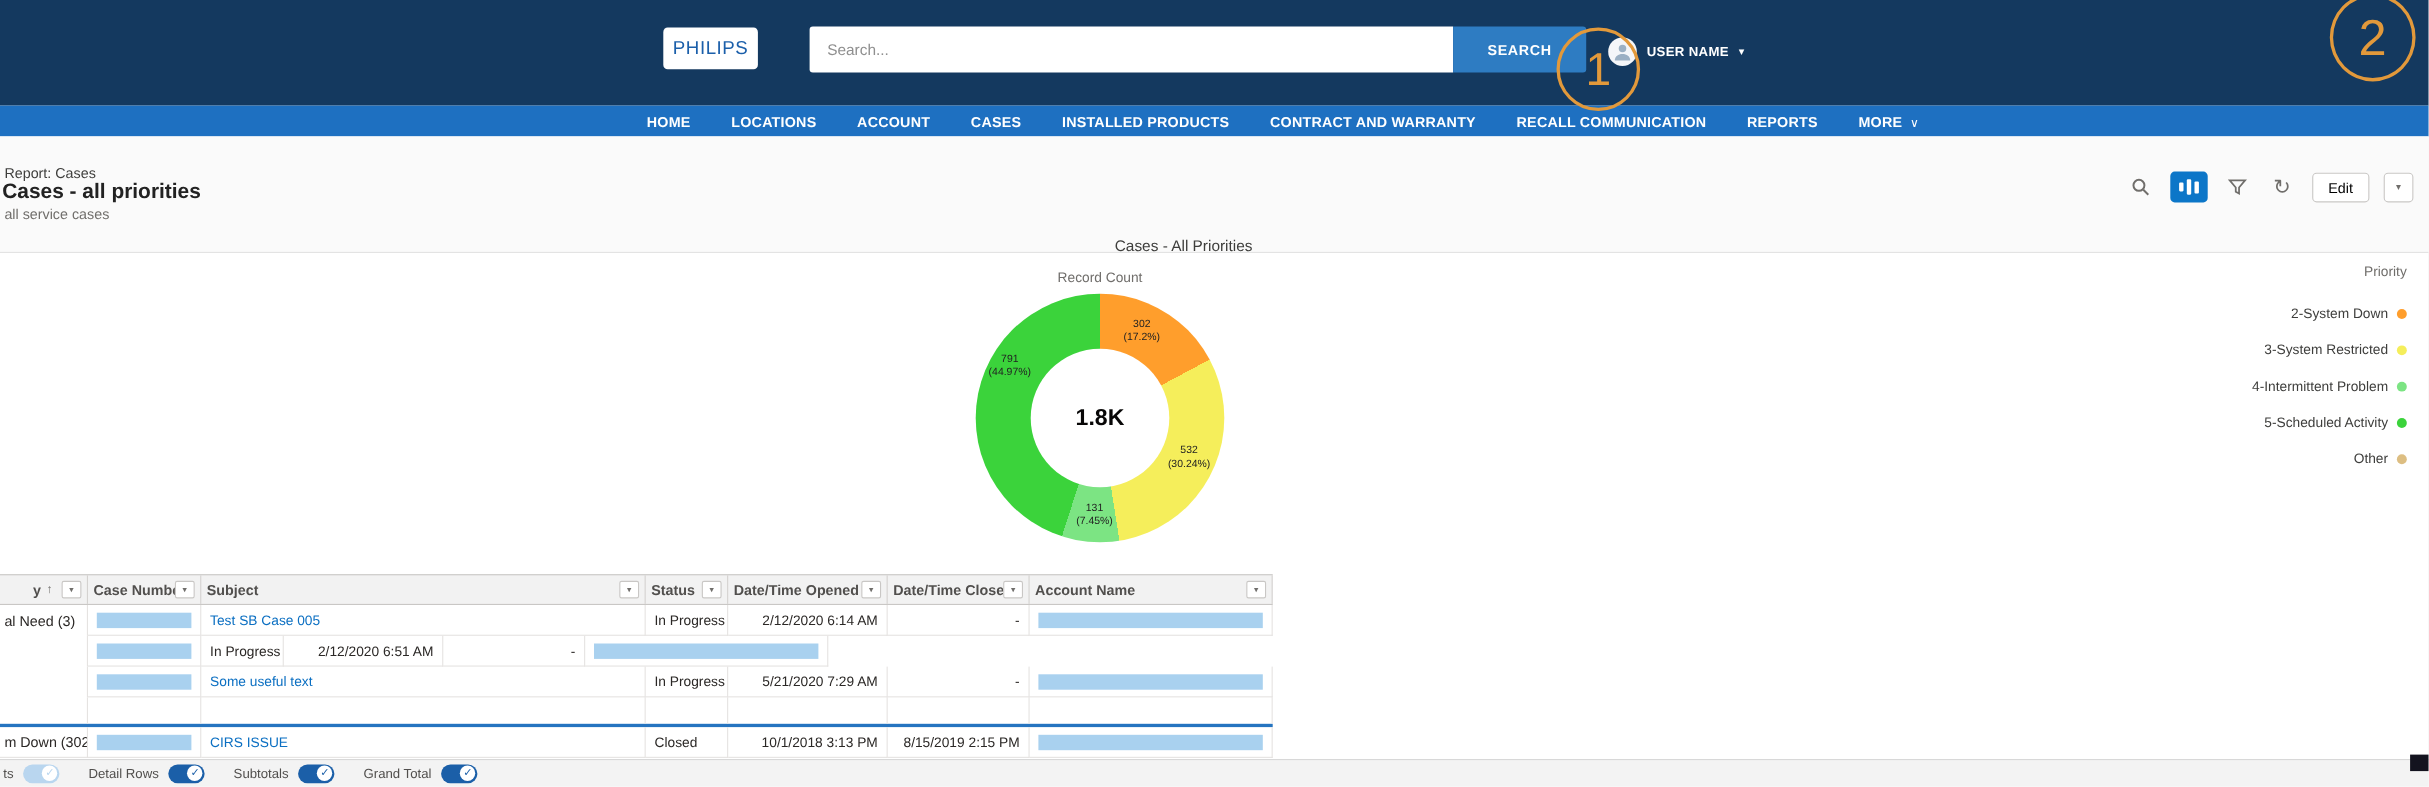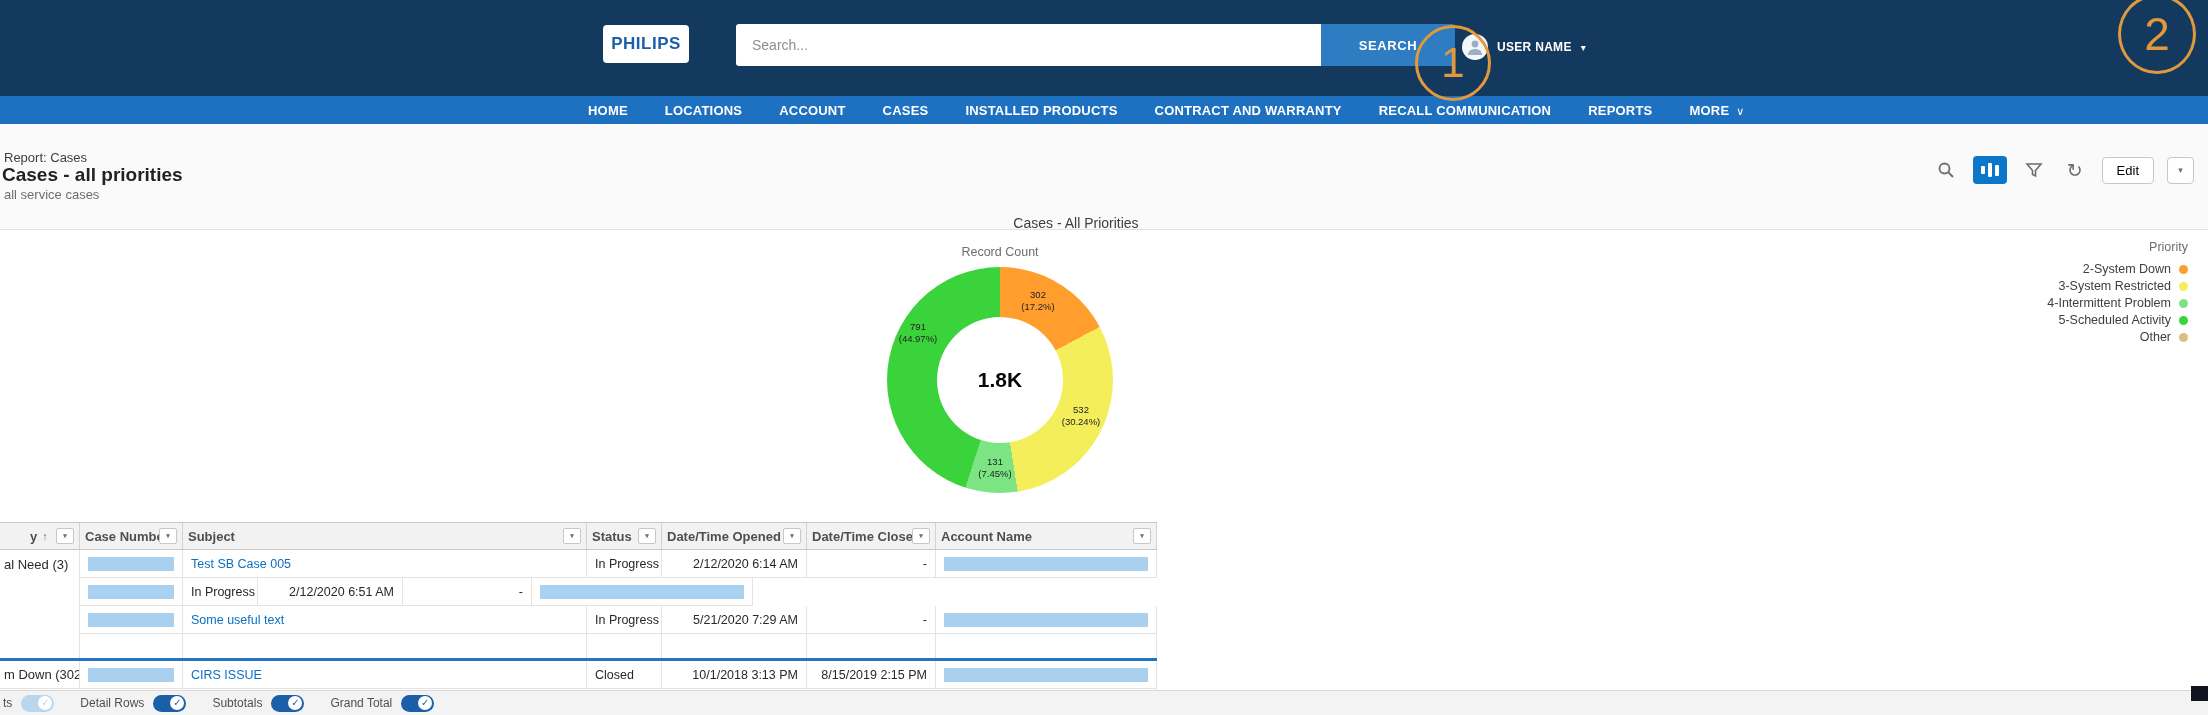--- a/index.html
+++ b/index.html
@@ -4,26 +4,26 @@
 <style>
   * { margin:0; padding:0; box-sizing:border-box; }
   body { background:#e8e8e8; }
   .page { position:relative; width:2208px; height:715px; background:#fff;
           font-family:"Liberation Sans", sans-serif; overflow:hidden; }
 
   
   .topbar { position:absolute; left:0; top:0; width:2208px; height:96px; background:#14395f; }
   .logo { position:absolute; left:603px; top:25px; width:86px; height:38px; background:#fff;
           border-radius:4px; display:flex; align-items:center; justify-content:center; }
-  .logo span { color:#1b5faa; font-weight:bold; font-size:17px; letter-spacing:.5px; }
+  .logo span { color:#1b5faa; font-weight:normal; font-size:17px; letter-spacing:.5px; }
   .search-input { position:absolute; left:736px; top:24px; width:585px; height:42px; border:none;
           border-radius:3px 0 0 3px; padding:0 16px; font-size:14px; color:#333;
           font-family:"Liberation Sans", sans-serif; outline:none; }
   .search-input::placeholder { color:#8f8f8f; }
-  .search-btn { position:absolute; left:1321px; top:24px; width:134px; height:42px; border:none;
+  .search-btn { position:absolute; left:1321px; top:24px; width:121px; height:42px; border:none;
           background:#2e7cc2; color:#fff; font-weight:bold; font-size:13px; letter-spacing:.6px;
           border-radius:0 3px 3px 0; cursor:pointer; font-family:"Liberation Sans", sans-serif; }
   .user { position:absolute; left:1462px; top:33px; height:28px; display:flex; align-items:center; gap:9px; cursor:pointer; }
   .avatar { width:26px; height:26px; border-radius:50%; background:#f4f6f9; display:flex;
           align-items:center; justify-content:center; overflow:hidden; }
   .uname { color:#fff; font-weight:bold; font-size:12px; letter-spacing:.3px; }
   .ucaret { color:#fff; font-size:10px; }
 
   
   .navbar { position:absolute; left:0; top:96px; width:2208px; height:28px; background:#1e70c1;
@@ -57,21 +57,21 @@
   .donut { position:absolute; left:887px; top:267px; width:226px; height:226px; border-radius:50%; }
   .donut-hole { position:absolute; left:50px; top:50px; width:126px; height:126px; background:#fff;
           border-radius:50%; display:flex; align-items:center; justify-content:center; }
   .center-label { font-size:21px; font-weight:bold; color:#080707; }
   .slice-label { position:absolute; transform:translate(-50%,-50%); text-align:center;
           font-size:9.5px; line-height:1.25; color:#222; }
   .slice-label span { display:block; }
   .sl0 { left:151px; top:34px; } .sl1 { left:194px; top:149px; }
   .sl2 { left:108px; top:201px; } .sl3 { left:31px; top:66px; }
   .legend { position:absolute; right:20px; top:240px; display:flex; flex-direction:column;
-          align-items:flex-end; gap:3px; }
+          align-items:flex-end; gap:19px; }
   .legend-title { font-size:12.5px; color:#706e6b; margin-bottom:5px; }
   .legend-item { display:flex; align-items:center; gap:8px; }
   .li-label { font-size:12.5px; color:#3e3e3c; }
   .li-dot { width:9px; height:9px; border-radius:50%; background:#ccc; }
 
   
   .report-table { position:absolute; left:0; top:522px; width:1157px; font-size:13px; color:#2b2826; }
   .thead { display:flex; background:#f2f2f2; border-top:1px solid #c9c7c5; border-bottom:1px solid #c9c7c5; }
   .th { height:26px; display:flex; align-items:center; justify-content:space-between;
           padding:0 5px; border-right:1px solid #d4d2d0; font-weight:bold; color:#514f4d; }

